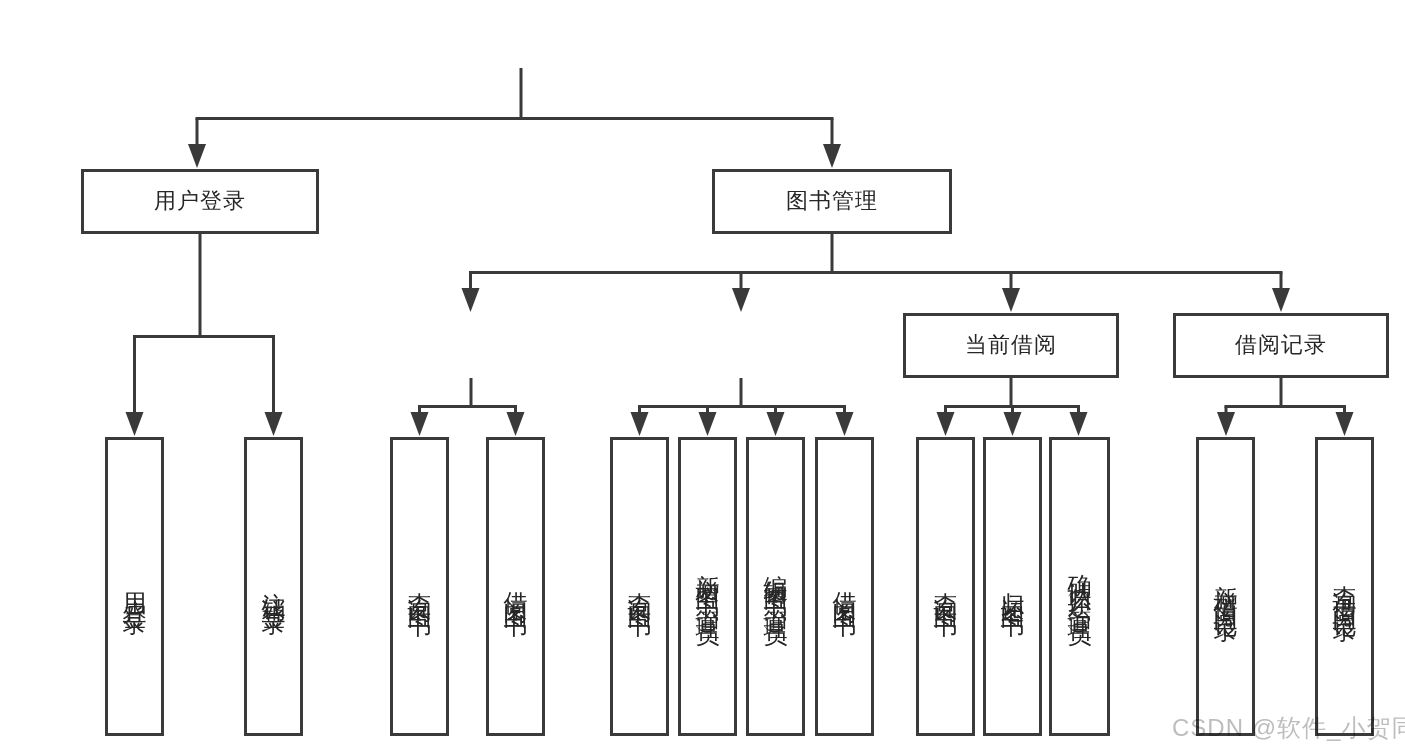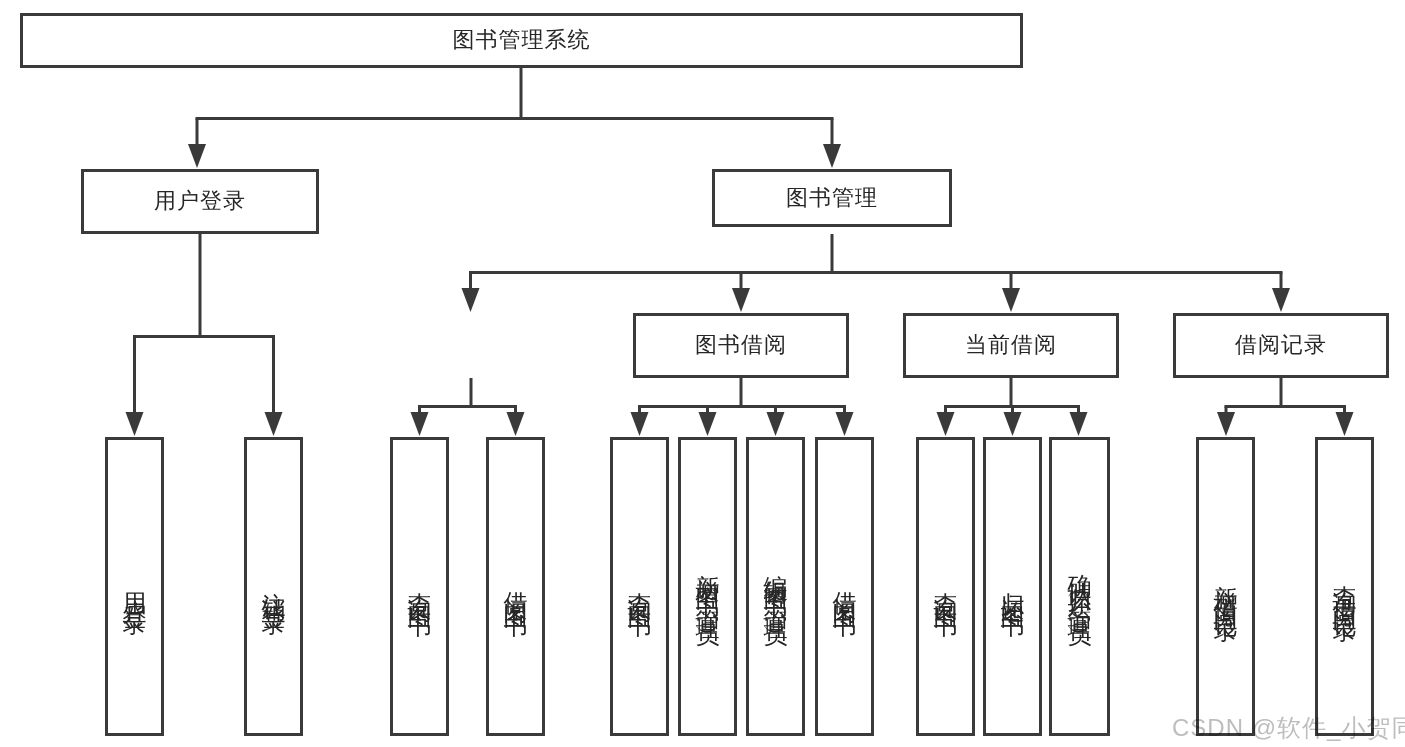--- a/index.html
+++ b/index.html
@@ -84,34 +84,28 @@
       <path d="M1078.5,406.5 V416" stroke="#3a3a3a" stroke-width="3" fill="none"></path>
       <polygon points="1069.5,412 1087.5,412 1078.5,436" fill="#3a3a3a"></polygon>
       <path d="M1281,378 V408" stroke="#3a3a3a" stroke-width="3" fill="none"></path>
       <path d="M1224.5,406.5 H1346" stroke="#3a3a3a" stroke-width="3" fill="none"></path>
       <path d="M1226,406.5 V416" stroke="#3a3a3a" stroke-width="3" fill="none"></path>
       <polygon points="1217,412 1235,412 1226,436" fill="#3a3a3a"></polygon>
       <path d="M1344.5,406.5 V416" stroke="#3a3a3a" stroke-width="3" fill="none"></path>
       <polygon points="1335.5,412 1353.5,412 1344.5,436" fill="#3a3a3a"></polygon>
     </svg>
 
-  <div class="node" style="left:20px;top:13px;width:1003px;height:55px">
-    <span class="lbl">图书管理系统</span>
-  </div>
 
   <div class="node" style="left:81px;top:169px;width:238px;height:65px">
     <span class="lbl">用户登录</span>
   </div>
-  <div class="node" style="left:712px;top:169px;width:240px;height:58px">
+  <div class="node" style="left:712px;top:169px;width:240px;height:65px">
     <span class="lbl">图书管理</span>
   </div>
 
-  <div class="node" style="left:633px;top:313px;width:216px;height:65px">
-    <span class="lbl">图书借阅</span>
-  </div>
   <div class="node" style="left:903px;top:313px;width:216px;height:65px">
     <span class="lbl">当前借阅</span>
   </div>
   <div class="node" style="left:1173px;top:313px;width:216px;height:65px">
     <span class="lbl">借阅记录</span>
   </div>
 
   <div class="node leaf" style="left:105px;top:437px;width:59px;height:299px">
     <span class="lbl">用户登录</span>
   </div>

